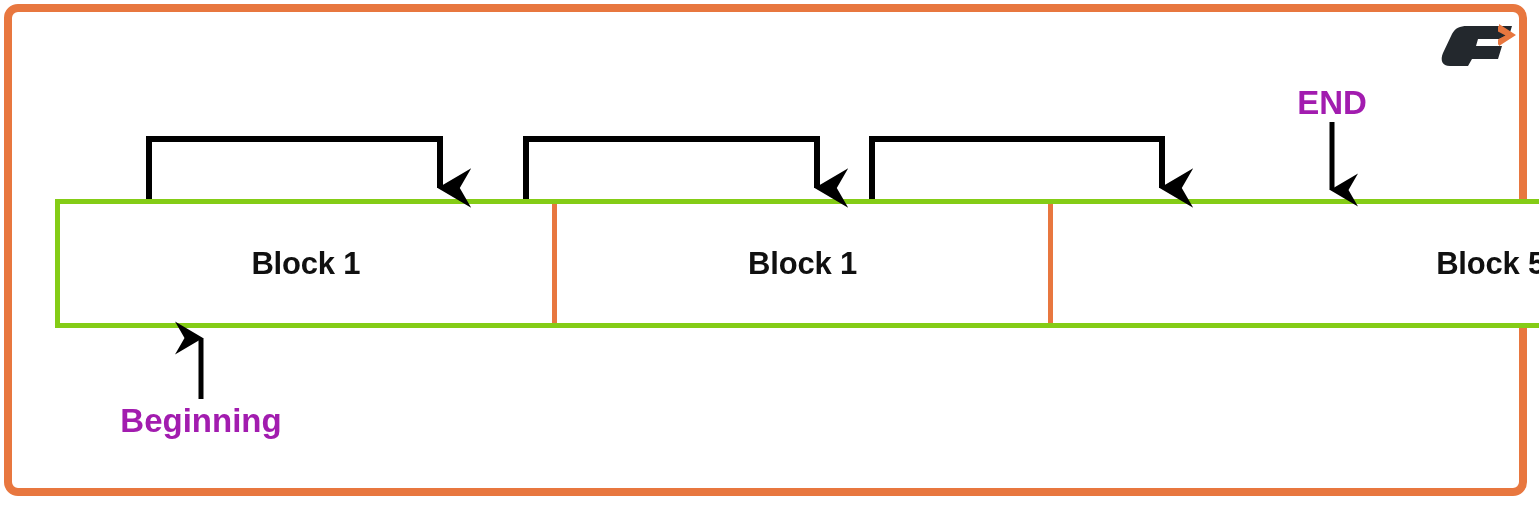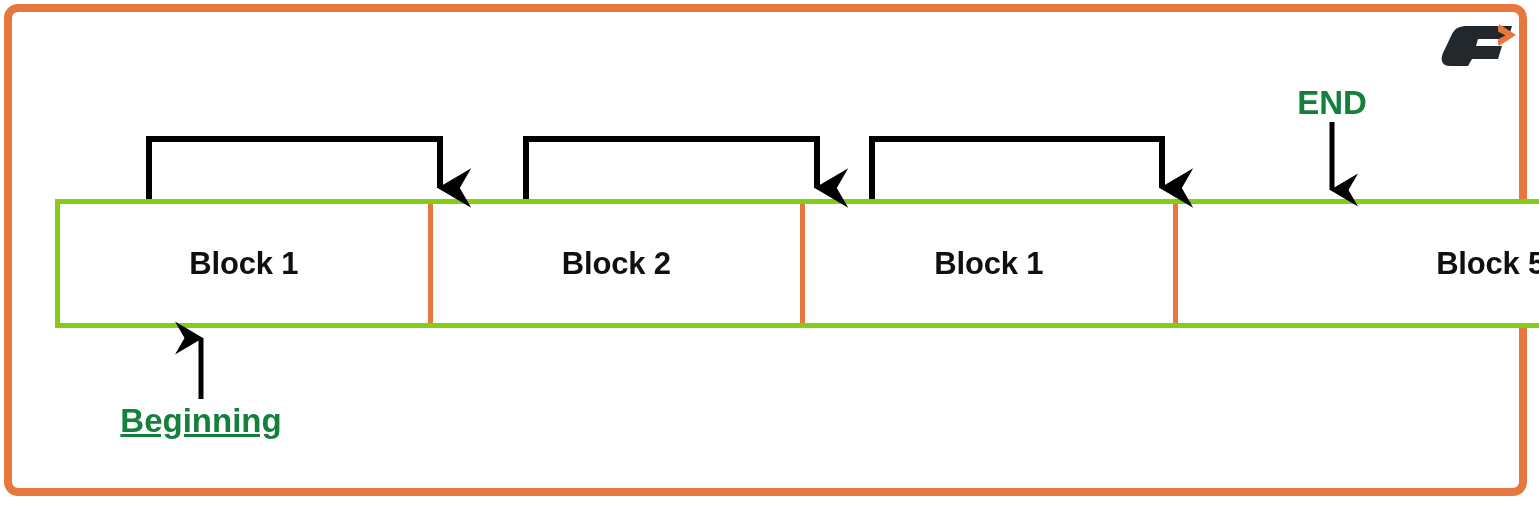--- a/index.html
+++ b/index.html
@@ -82,33 +82,32 @@
     width: 1539px;
     height: 508px;
     pointer-events: none;
   }
 
   
   .anno-label {
     position: absolute;
     font-size: 33px;
     font-weight: bold;
-    color: #15803d;
+    color: #a21caf;
     white-space: nowrap;
   }
   #end-label {
     left: 1332px;
     top: 84px;
     transform: translateX(-50%);
   }
   #beginning-label {
     left: 201px;
     top: 402px;
     transform: translateX(-50%);
-    text-decoration: underline;
   }
 </style>
 </head>
 <body>
 
 <div id="stage">
 
   <div id="frame"></div>
 
   <div id="logo">
@@ -119,23 +118,20 @@
       <path d="M30 10 L61 10 L59 16 L34 16 Z" fill="#ffffff" opacity="0"></path>
 
       <path d="M59 2 L76 13 L59 24 L59 17 L67 13 L59 9 Z" fill="#E8773F"></path>
       <path d="M58 4 L74 13.5 L58 23 L58 17.5 L65.5 13.5 L58 9.5 Z" fill="#E8773F"></path>
     </svg>
   </div>
 
   <div id="block-row">
     <div class="block">
       <span class="block-label">Block 1</span>
-    </div>
-    <div class="block">
-      <span class="block-label">Block 2</span>
     </div>
     <div class="block">
       <span class="block-label">Block 1</span>
     </div>
     <div class="block">
       <span class="block-label">Block 5</span>
     </div>
   </div>
 
   <svg id="overlay" viewBox="0 0 1539 508" xmlns="http://www.w3.org/2000/svg">

